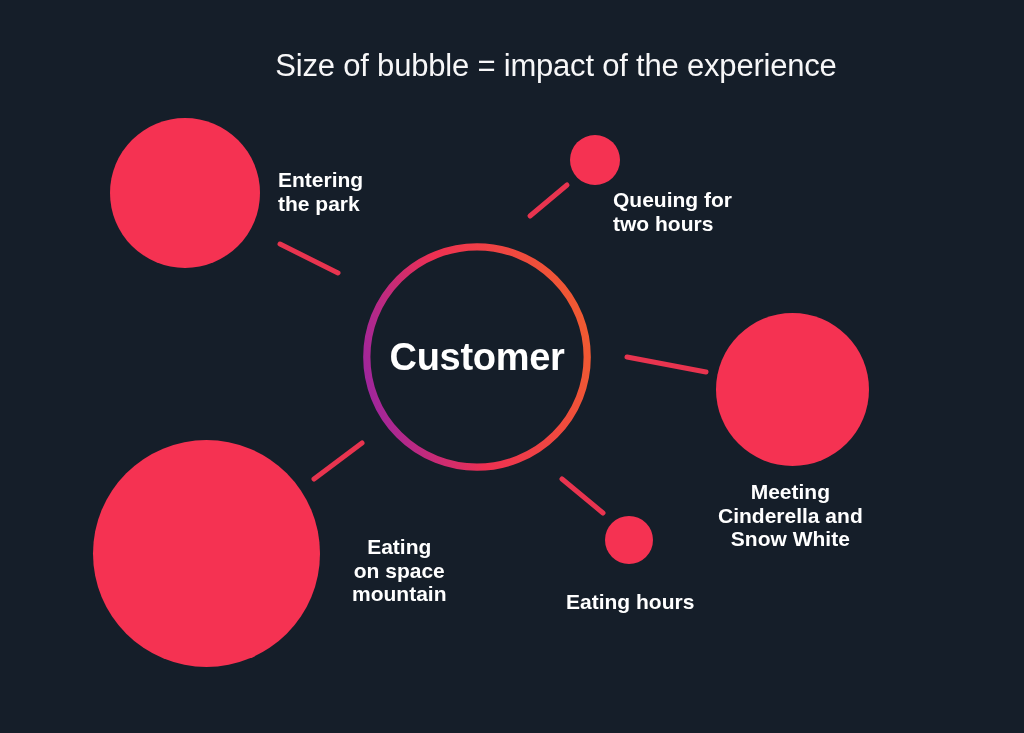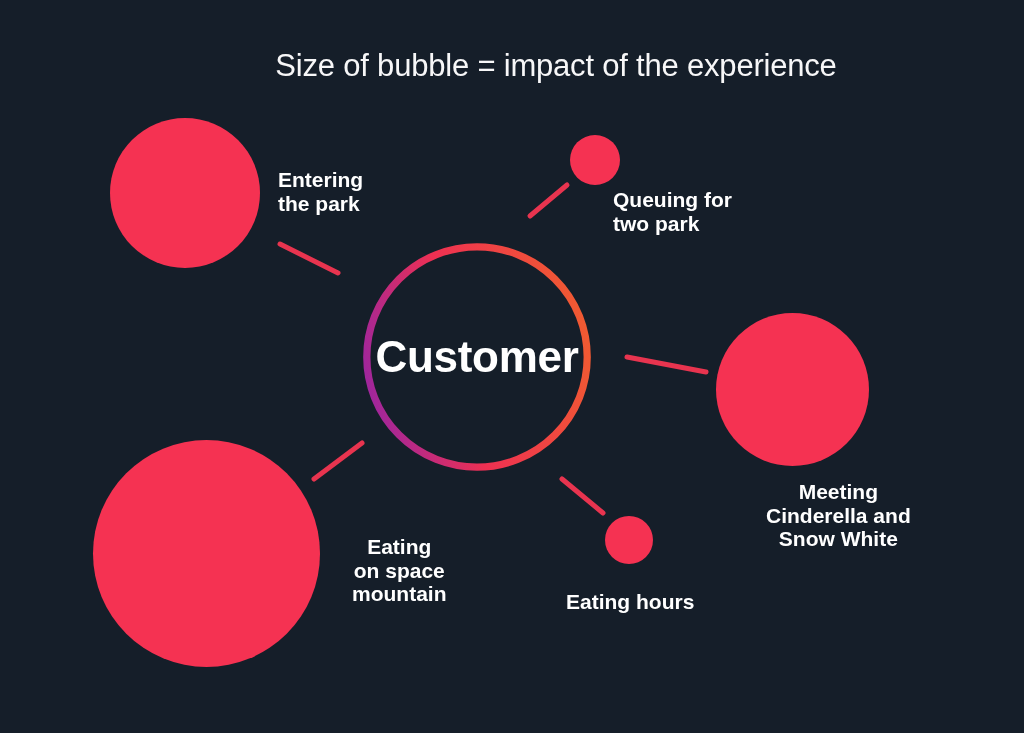--- a/index.html
+++ b/index.html
@@ -55,21 +55,21 @@
   .hub-label {
     position: absolute;
     left: 0;
     top: 0;
     width: 100%;
     height: 100%;
     display: flex;
     align-items: center;
     justify-content: center;
     color: #ffffff;
-    font-size: 44px;
+    font-size: 38px;
     font-weight: bold;
     letter-spacing: -0.3px;
   }
   .node-label {
     position: absolute;
     color: #ffffff;
     font-size: 21px;
     font-weight: bold;
     line-height: 1.12;
     white-space: pre-line;
@@ -111,22 +111,22 @@
       </defs>
       <circle cx="120" cy="120" r="114" fill="none" stroke="url(#ringGrad)" stroke-width="7.5"></circle>
     </svg>
     <div class="hub-label">Customer</div>
   </div>
 
   <div id="labels">
       <div class="node-label lbl-left" style="left: 278px; top: 168px;">Entering
 the park</div>
       <div class="node-label lbl-left" style="left: 613px; top: 188px;">Queuing for
-two park</div>
-      <div class="node-label lbl-center" style="left: 718px; top: 480px; margin-left: 48px;">Meeting
+two hours</div>
+      <div class="node-label lbl-center" style="left: 718px; top: 480px;">Meeting
 Cinderella and
 Snow White</div>
       <div class="node-label lbl-center" style="left: 352px; top: 535px;">Eating
 on space
 mountain</div>
       <div class="node-label lbl-center" style="left: 566px; top: 590px;">Eating hours</div>
     </div>
 
 </div>
 

